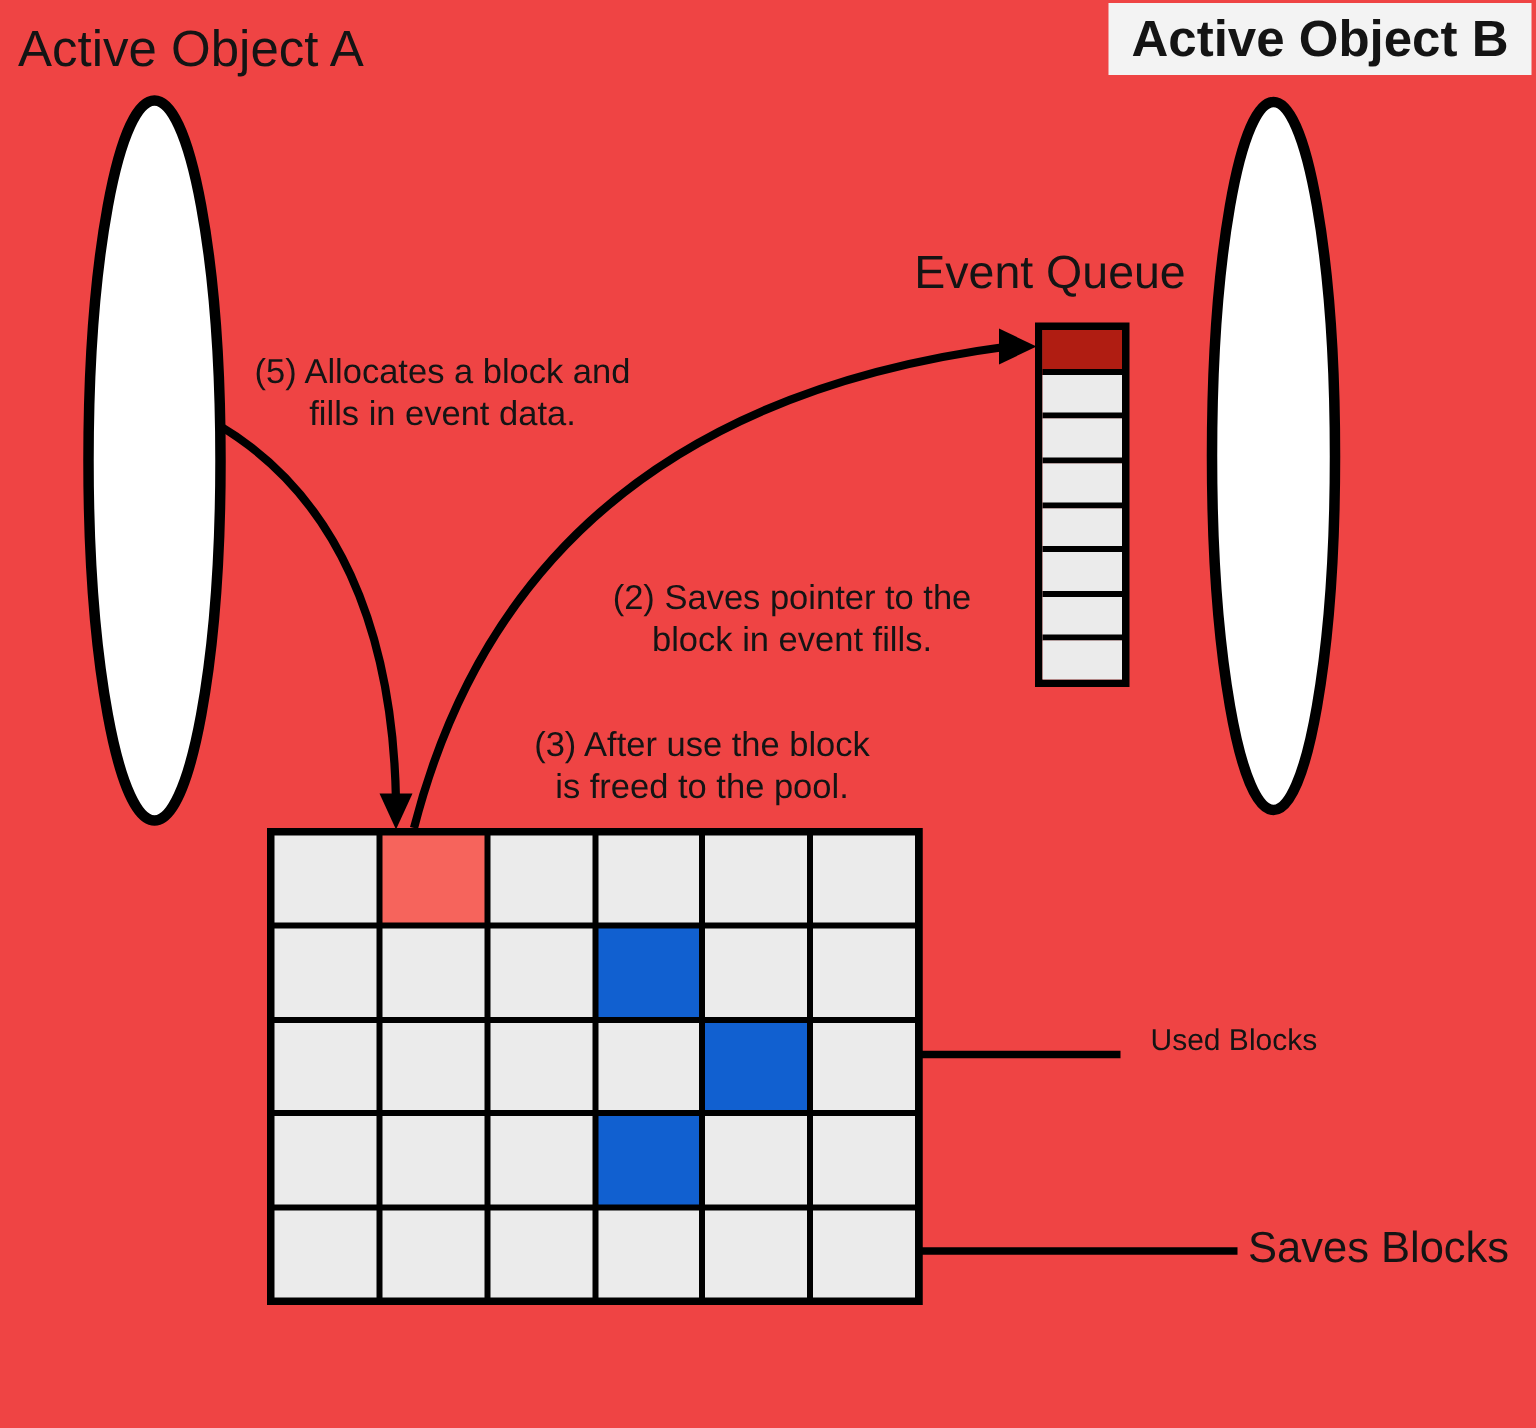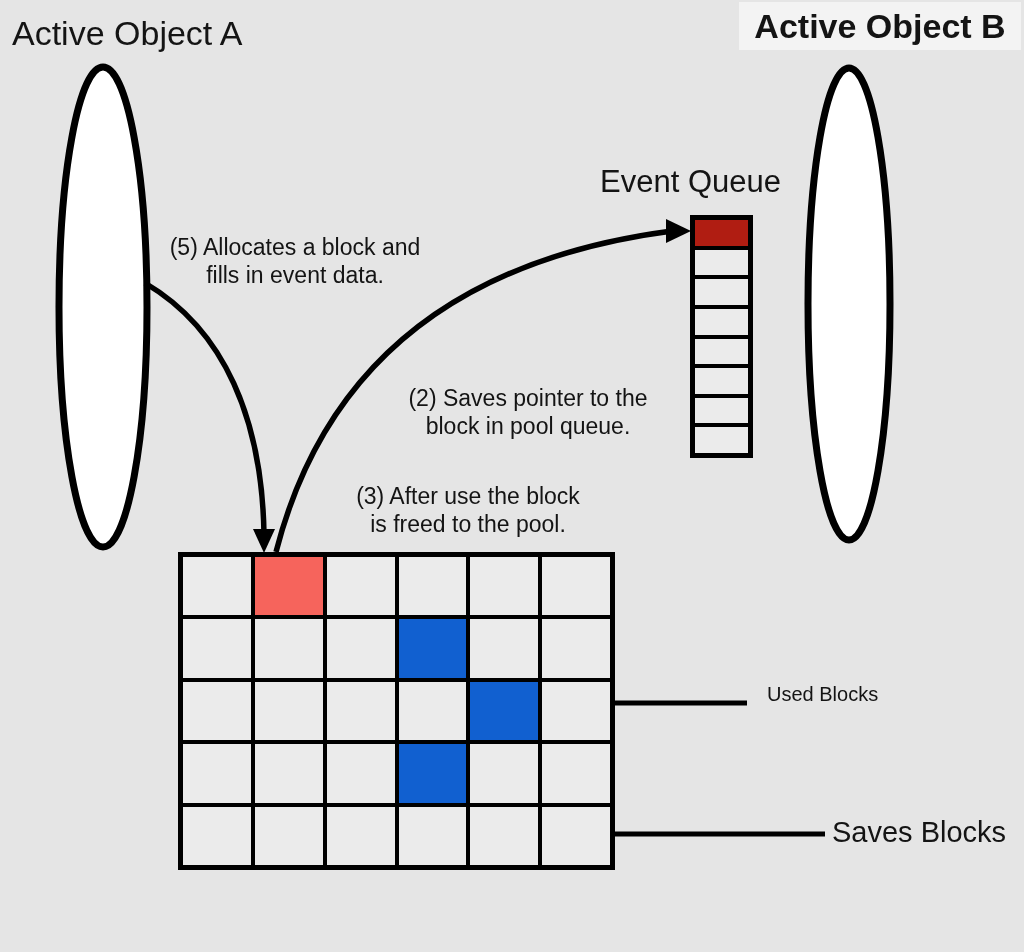--- a/index.html
+++ b/index.html
@@ -4,42 +4,42 @@
 <style>
   html, body { margin: 0; padding: 0; }
   body { width: 1024px; height: 952px; font-family: "Liberation Sans", sans-serif; }
   #stage { position: relative; width: 1024px; height: 952px; overflow: hidden; color: #111; }
   #diagram-svg { position: absolute; left: 0; top: 0; }
 
   .lbl { position: absolute; white-space: nowrap; color: #141414; }
   .title { font-size: 34px; }
   #title-a { left: 12px; top: 14px; }
   #title-b { left: 739px; top: 2px; width: 282px; height: 48px; text-align: center; line-height: 48px; }
-  #eq-label { left: 600px; top: 164px; width: 200px; text-align: left; font-size: 31px; }
+  #eq-label { left: 600px; top: 164px; width: 200px; text-align: center; font-size: 31px; }
   #used-label { left: 767px; top: 683px; font-size: 20px; }
   #free-label { left: 832px; top: 816px; font-size: 29px; }
   #pool-label { left: 178px; top: 901px; width: 437px; text-align: center; font-size: 29px; }
 
   .note { position: absolute; text-align: center; font-size: 23px; line-height: 28px; color: #141414; white-space: normal; }
   #note-1 { left: 145px; top: 233px; width: 300px; }
   #note-2 { left: 378px; top: 384px; width: 300px; }
   #note-3 { left: 318px; top: 482px; width: 300px; }
 
   #event-queue-box { position: absolute; left: 690px; top: 215px; width: 63px; height: 243px;
     border: 5px solid #000; box-sizing: border-box; display: flex; flex-direction: column; }
   .qcell { flex: 1; border-bottom: 4px solid #000; }
   .qcell:last-child { border-bottom: none; }
 
   #memory-pool-grid { position: absolute; left: 178px; top: 552px; width: 437px; height: 318px;
     border: 5px solid #000; box-sizing: border-box; background: #000; display: grid; gap: 4px; }
 </style>
 </head>
 <body>
 
-<div id="stage" style="background: #e5e5e5;">
+<div id="stage" style="background: #ef4444;">
 
   <svg id="diagram-svg" width="1024" height="952" viewBox="0 0 1024 952">
 
     <ellipse cx="103" cy="307" rx="44" ry="240" fill="#ffffff" stroke="#000" stroke-width="7"></ellipse>
     <ellipse cx="849" cy="304" rx="41" ry="236" fill="#ffffff" stroke="#000" stroke-width="7"></ellipse>
 
     <path d="M 145 283 C 225 330, 262 420, 264 534" fill="none" stroke="#000" stroke-width="5.5"></path>
     <polygon points="264,553 253,529 275,529" fill="#000"></polygon>
 
     <path d="M 276 552 C 315 400, 420 264, 672 231" fill="none" stroke="#000" stroke-width="5.5"></path>
@@ -57,21 +57,21 @@
   <div class="lbl" id="eq-label">Event Queue</div>
   <div class="lbl" id="used-label">Used Blocks</div>
   <div class="lbl" id="free-label">Saves Blocks</div>
 
   <div class="note" id="note-1">
     <div>(5) Allocates a block and</div>
     <div>fills in event data.</div>
   </div>
   <div class="note" id="note-2">
     <div>(2) Saves pointer to the</div>
-    <div>block in pool queue.</div>
+    <div>block in event fills.</div>
   </div>
   <div class="note" id="note-3">
     <div>(3) After use the block</div>
     <div>is freed to the pool.</div>
   </div>
 
   <div id="event-queue-box">
       <div class="qcell" style="background: rgb(176, 29, 18);"></div>
       <div class="qcell" style="background: rgb(235, 235, 235);"></div>
       <div class="qcell" style="background: rgb(235, 235, 235);"></div>

